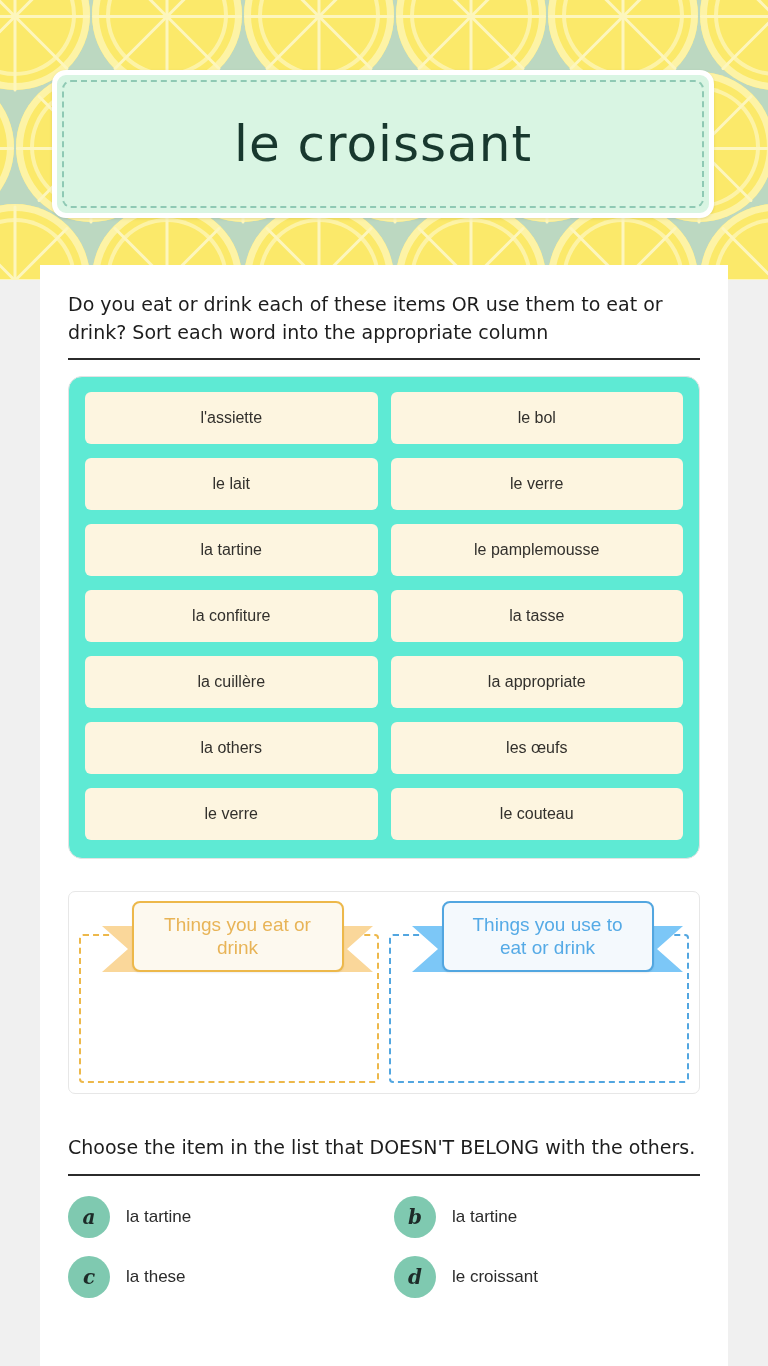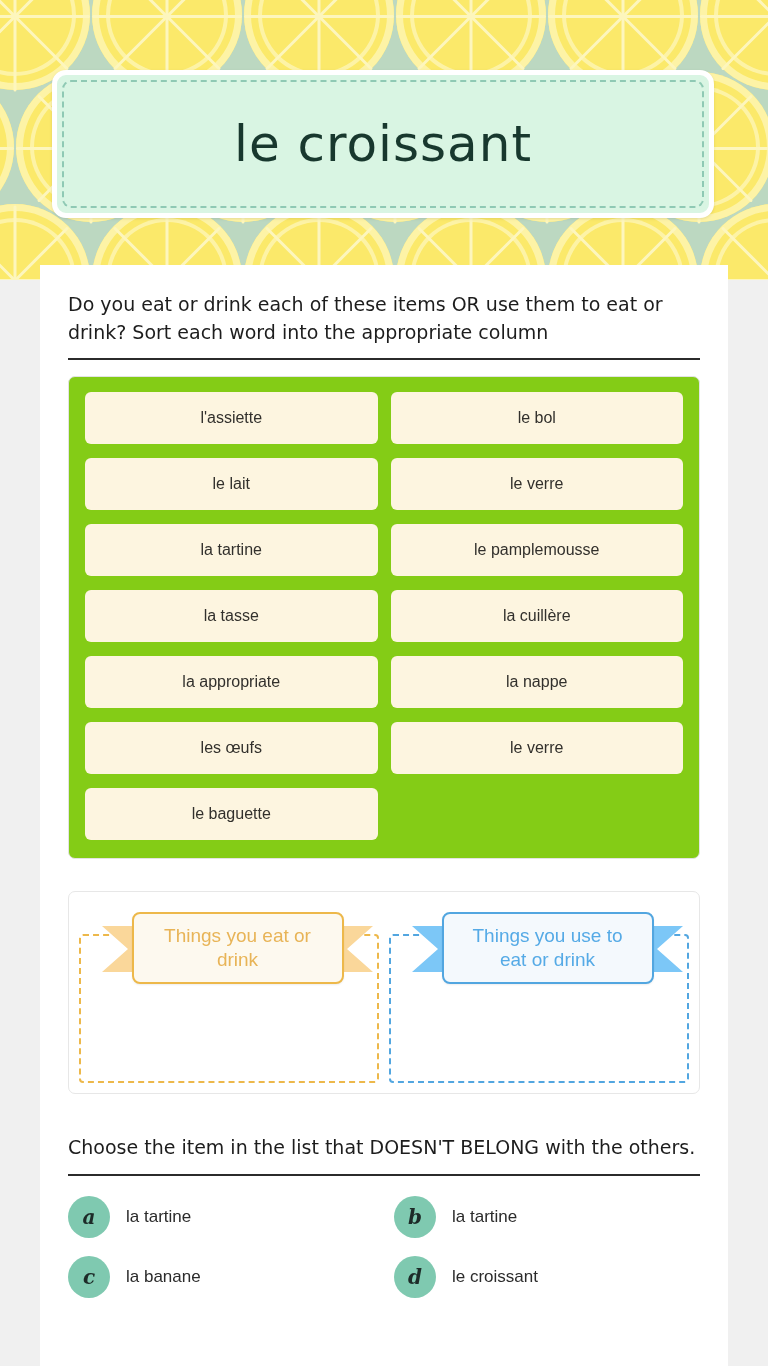--- a/index.html
+++ b/index.html
@@ -51,22 +51,22 @@
   .hand{
     font-family:"DejaVu Sans",sans-serif;
     color:#1d1d1d;font-size:19px;line-height:1.45;
   }
   .q-block{padding:0 28px;}
   .q-prompt{padding-top:26px;}
   .q-rule{border:none;border-top:2px solid #2b2b2b;margin:12px 0 0 0;}
 
   
   .tile-panel{
-    margin:16px 28px 0 28px;border:1px solid #e3e3e3;border-radius:7px;
-    padding:15px 16px 18px 16px;background:#84cc16;
+    margin:16px 28px 0 28px;border:1px solid #e3e3e3;border-radius:14px;
+    padding:15px 16px 18px 16px;background:#5eead4;
   }
   .tile-grid{display:grid;grid-template-columns:1fr 1fr;gap:14px 13px;}
   .tile{
     background:#fdf5e0;border-radius:6px;height:52px;
     display:flex;align-items:center;justify-content:center;
     font-size:16px;color:#32302c;
     font-family:"Liberation Sans",sans-serif;
   }
 
   
@@ -76,21 +76,21 @@
     display:flex;gap:10px;position:relative;
   }
   .drop-col{position:relative;flex:1;padding-top:30px;}
   .drop-area{
     height:145px;border:2px dashed #edb84a;border-radius:4px;background:#fff;
   }
   .drop-col.blue .drop-area{border-color:#52a6e0;}
 
   .ribbon{
     position:absolute;left:17px;right:0;top:8px;height:60px;
-    display:flex;align-items:flex-start;justify-content:center;z-index:3;
+    display:flex;align-items:flex-end;justify-content:center;z-index:3;
     pointer-events:none;
   }
   .wing{position:absolute;top:14px;width:54px;height:46px;
         background:#fad79a;}
   .wing.left{left:6px;
     clip-path:polygon(0 0,100% 0,100% 100%,0 100%,26px 50%);}
   .wing.right{right:6px;
     clip-path:polygon(0 0,100% 0,calc(100% - 26px) 50%,100% 100%,0 100%);}
   .drop-col.blue .wing{background:#7cc7f7;}
 
@@ -312,27 +312,28 @@
   </div>
 
   <div class="tile-panel">
     <div class="tile-grid" id="tile-grid">
         <div class="tile">l'assiette</div>
         <div class="tile">le bol</div>
         <div class="tile">le lait</div>
         <div class="tile">le verre</div>
         <div class="tile">la tartine</div>
         <div class="tile">le pamplemousse</div>
+        <div class="tile">la confiture</div>
         <div class="tile">la tasse</div>
         <div class="tile">la cuillère</div>
         <div class="tile">la appropriate</div>
-        <div class="tile">la nappe</div>
+        <div class="tile">la others</div>
         <div class="tile">les œufs</div>
         <div class="tile">le verre</div>
-        <div class="tile">le baguette</div>
+        <div class="tile">le couteau</div>
       </div>
   </div>
 
   <div class="drop-panel" id="drop-panel">
       <div class="drop-col">
         <div class="ribbon">
           <div class="wing left"></div>
           <div class="wing right"></div>
           <div class="ribbon-label">Things you eat or drink</div>
         </div>
@@ -355,21 +356,21 @@
         <div class="mc-item">
           <div class="mc-badge">a</div>
           <div class="mc-text">la tartine</div>
         </div>
         <div class="mc-item">
           <div class="mc-badge">b</div>
           <div class="mc-text">la tartine</div>
         </div>
         <div class="mc-item">
           <div class="mc-badge">c</div>
-          <div class="mc-text">la banane</div>
+          <div class="mc-text">la these</div>
         </div>
         <div class="mc-item">
           <div class="mc-badge">d</div>
           <div class="mc-text">le croissant</div>
         </div>
       </div>
   </div>
 
 </div>
 

